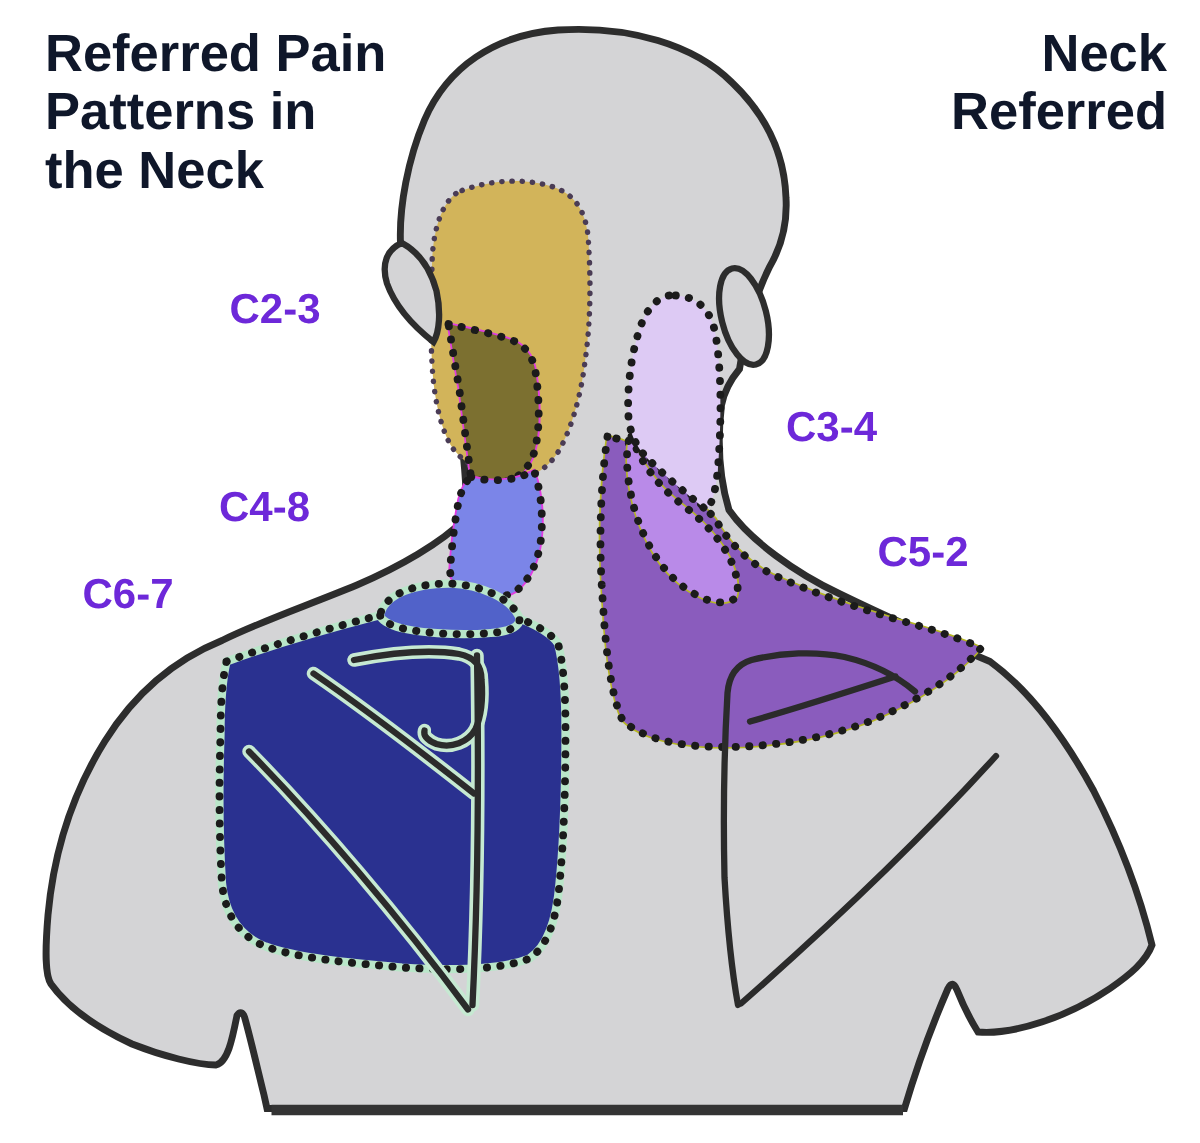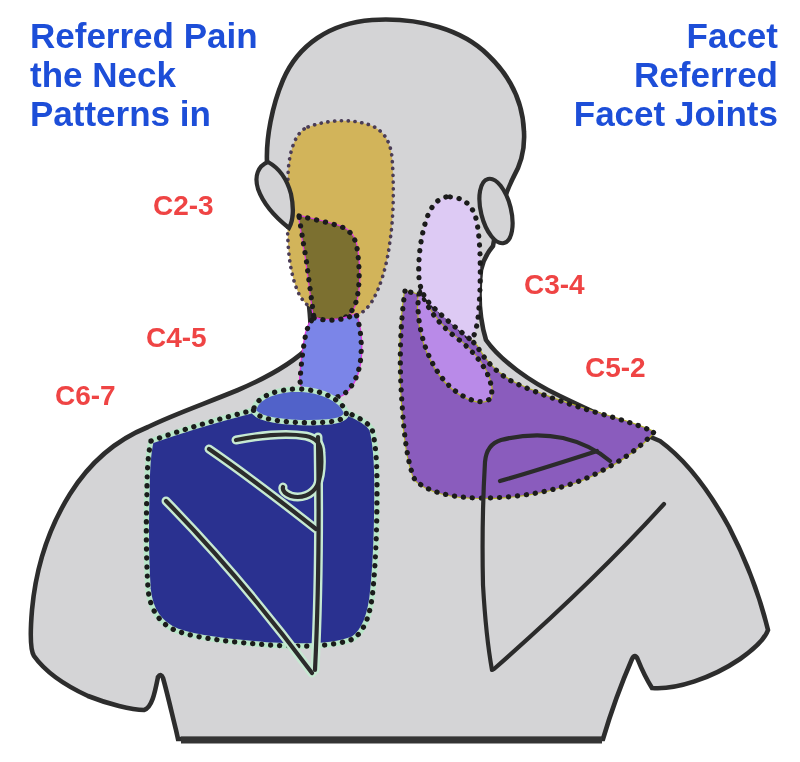--- a/index.html
+++ b/index.html
@@ -3,27 +3,27 @@
 <meta charset="utf-8">
 <style>
   html,body{margin:0;padding:0;}
   #stage{
     position:relative;width:800px;height:762px;overflow:hidden;
     background:#ffffff;
     font-family:"Liberation Sans", sans-serif;
   }
   #figure-svg{position:absolute;left:0;top:0;}
   .title{
-    position:absolute;font-weight:bold;color:#1d4ed8;
+    position:absolute;font-weight:bold;color:#0f172a;
     font-size:35px;line-height:39px;letter-spacing:0px;
   }
   #title-left{left:30px;top:16px;text-align:left;}
   #title-right{right:22px;top:16px;text-align:right;}
   .seg-label{
-    position:absolute;font-weight:bold;color:#ef4444;font-size:28px;
+    position:absolute;font-weight:bold;color:#6d28d9;font-size:28px;
   }
   #lbl-c23{left:153px;top:190px;}
   #lbl-c34{left:524px;top:269px;}
   #lbl-c45{left:146px;top:322px;}
   #lbl-c56{left:585px;top:352px;}
   #lbl-c67{left:55px;top:380px;}
 
   .dots{fill:none;stroke:#1b1b1b;stroke-width:5.2;stroke-dasharray:0.2 8.8;stroke-linecap:round;}
   .dots-sm{fill:none;stroke:#4a3c55;stroke-width:3.6;stroke-dasharray:0.2 6.6;stroke-linecap:round;}
   .halo-mint{fill:none;stroke:#b9e6c9;stroke-width:5.5;}
@@ -152,28 +152,27 @@
     </g>
 
     <path d="M 268,162 C 258,166 254,176 258,189 C 263,203 275,217 289,228 C 293,221 294,208 291,194 C 287,179 279,168 268,162 Z" stroke="#2d2d2d" stroke-width="4.2" fill="#d4d4d6"></path>
     <ellipse cx="496" cy="211" rx="15" ry="33" transform="rotate(-14 496 211)" stroke="#2d2d2d" stroke-width="4.2" fill="#d4d4d6"></ellipse>
 
     <path d="M 181,740 L 602,740" stroke="#343434" stroke-width="7" fill="none"></path>
   </svg>
 
   <div class="title" id="title-left">
     <div>Referred Pain</div>
+    <div>Patterns in</div>
     <div>the Neck</div>
-    <div>Patterns in</div>
   </div>
   <div class="title" id="title-right">
-    <div>Facet</div>
+    <div>Neck</div>
     <div>Referred</div>
-    <div>Facet Joints</div>
   </div>
 
   <div class="seg-label" id="lbl-c23">C2-3</div>
   <div class="seg-label" id="lbl-c34">C3-4</div>
-  <div class="seg-label" id="lbl-c45">C4-5</div>
+  <div class="seg-label" id="lbl-c45">C4-8</div>
   <div class="seg-label" id="lbl-c56">C5-2</div>
   <div class="seg-label" id="lbl-c67">C6-7</div>
 
 </div>
 
 </body></html>

